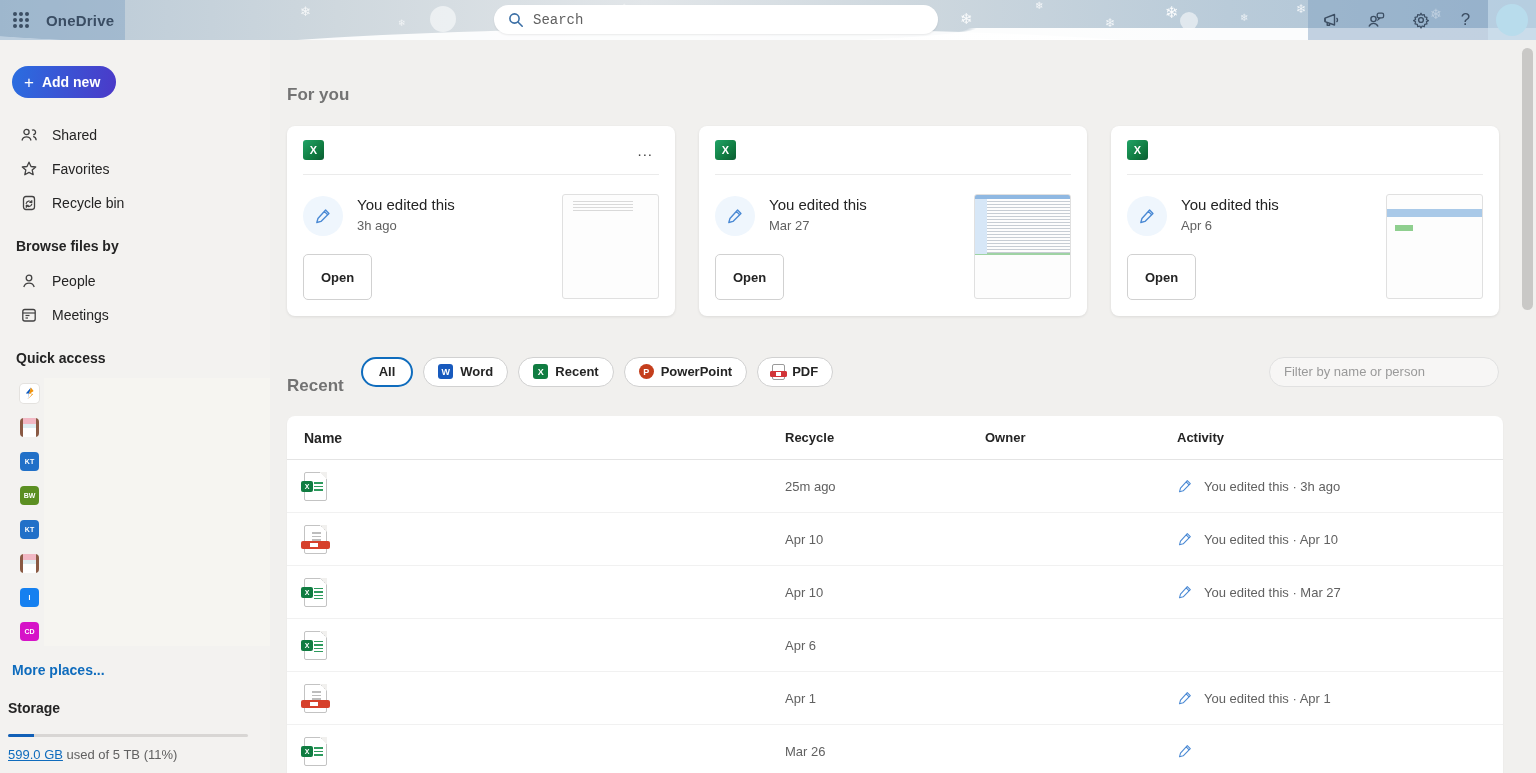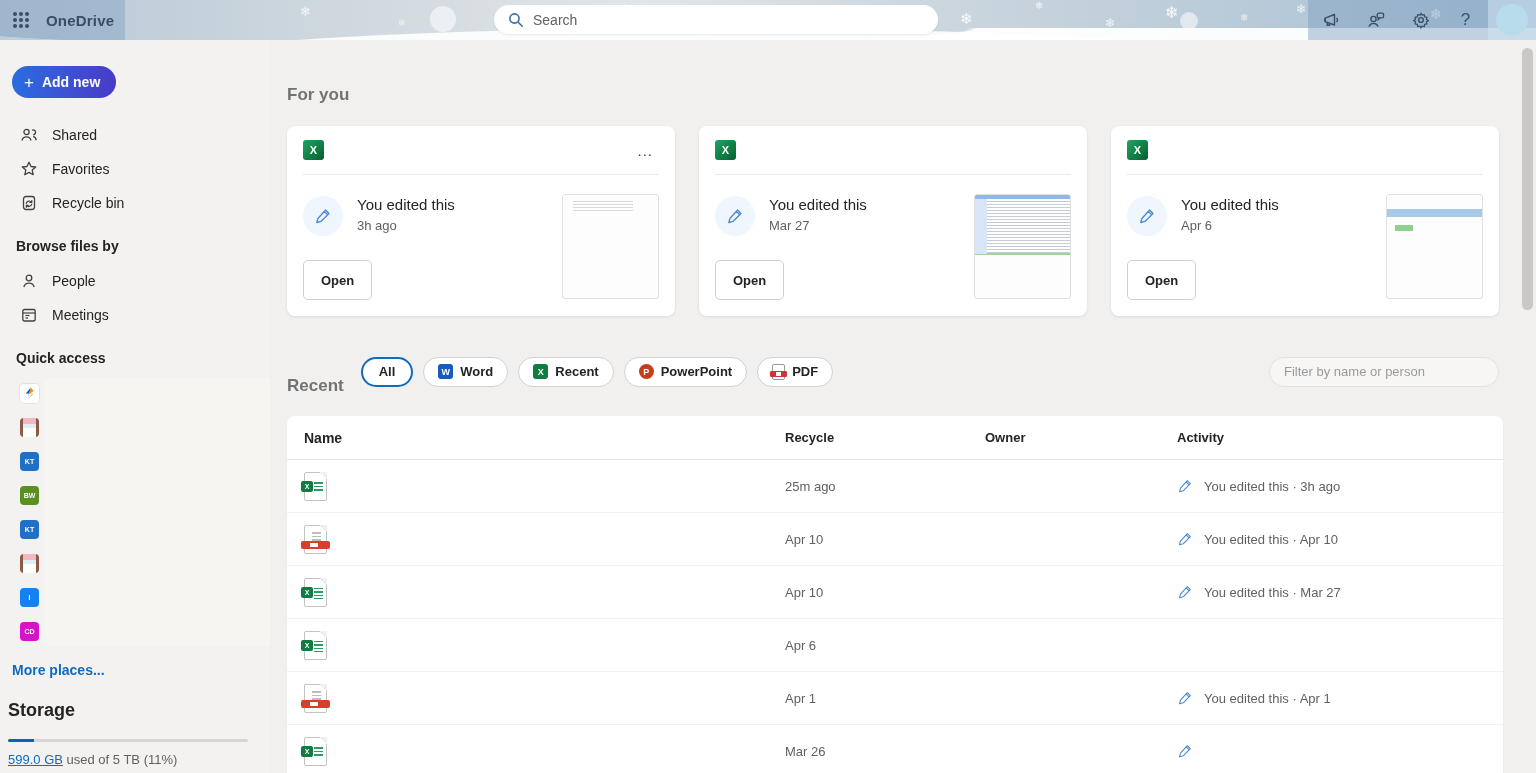--- a/index.html
+++ b/index.html
@@ -17,21 +17,21 @@
   .snowhill { position:absolute; bottom:-30px; left:120px; width:1180px; height:42px; background:#fff; border-radius:50% 50% 0 0 / 100% 100% 0 0; opacity:.9; }
   .flake { position:absolute; color:#ffffff; pointer-events:none; }
   .blob { position:absolute; border-radius:50%; background:rgba(255,255,255,.55); }
   .brand-tile { position:absolute; left:0; top:0; width:125px; height:40px; background:rgba(138,170,198,.55);
     display:flex; align-items:center; gap:14px; padding-left:10px; z-index:3; }
   .waffle { width:22px; height:22px; background:none; border:none; cursor:pointer; position:relative; }
   .waffle .dots { position:absolute; left:3px; top:3px; width:4px; height:4px; border-radius:50%; background:#3c4e63;
     box-shadow: 6px 0 0 #3c4e63, 12px 0 0 #3c4e63, 0 6px 0 #3c4e63, 6px 6px 0 #3c4e63, 12px 6px 0 #3c4e63, 0 12px 0 #3c4e63, 6px 12px 0 #3c4e63, 12px 12px 0 #3c4e63; }
   .brand-name { font-size:15px; font-weight:bold; color:#3a4d63; letter-spacing:.2px; }
   .search { position:absolute; left:494px; top:5px; width:444px; height:29px; background:#fff; border-radius:15px;
-    display:flex; align-items:center; gap:9px; padding:0 14px; z-index:3; box-shadow:0 1px 2px rgba(0,0,0,.08); }
+    display:flex; align-items:center; gap:9px; padding:0 14px; z-index:3; box-shadow:0 1px 2px rgba(0,0,0,.08);font-family:Liberation Mono, monospace; }
   .search input { border:none; outline:none; flex:1; font-size:14px; color:#242424; background:transparent; font-family:inherit; }
   .search input::placeholder { color:#616161; }
   .top-actions { position:absolute; right:0; top:0; height:40px; width:228px; background:rgba(125,158,190,.45);
     display:flex; align-items:center; z-index:3; }
   .tb-btn { width:45px; height:40px; border:none; background:transparent; cursor:pointer; display:flex; align-items:center; justify-content:center; color:#3c4e63; }
   .tb-btn svg { display:block; }
   .qmark { font-size:17px; color:#3c4e63; font-weight:400; }
   .avatar-wrap { width:48px; height:40px; background:rgba(210,230,242,.55); display:flex; align-items:center; justify-content:center; }
   .avatar { width:32px; height:32px; border-radius:50%; background:#b8dcec; border:none; cursor:pointer; }
 
@@ -53,41 +53,41 @@
   .qa-redact { position:absolute; left:44px; top:2px; right:0; bottom:2px; background:#f6f5f1; }
   .qa-item { position:relative; display:flex; align-items:center; height:34px; padding-left:20px; cursor:pointer; }
   .qa-ic { width:19px; height:19px; border-radius:4px; display:flex; align-items:center; justify-content:center;
     font-size:7px; font-weight:bold; color:#fff; overflow:hidden; }
   .qa-white { background:#fff; box-shadow:0 0 0 1px #e4e2df; }
   .qa-photo { background:
       linear-gradient(90deg,#8a5a44 0 18%, rgba(0,0,0,0) 18% 82%, #8a5a44 82%),
       linear-gradient(180deg,#f2b8c4 0 32%, #dfeef2 32% 55%, #ffffff 55%); }
   .more-places { display:block; margin:14px 0 0 12px; font-size:14px; font-weight:bold; color:#0f6cbd; text-decoration:none; cursor:pointer; background:none; border:none; font-family:inherit; }
   .storage { padding:22px 22px 0 8px; }
-  .storage-head { font-size:18px; font-weight:bold; margin-bottom:18px; }
+  .storage-head { font-size:14px; font-weight:bold; margin-bottom:18px; }
   .storage-bar { height:3px; background:#d8d6d4; border-radius:2px; margin-bottom:10px; overflow:hidden; }
   .storage-fill { height:100%; background:#1160b7; }
   .storage-text { font-size:13px; color:#616161; }
   .storage-text a { color:#0f6cbd; text-decoration:underline; cursor:pointer; }
 
   
   .h-section { font-size:17px; font-weight:bold; color:#737373;margin-top:29px; }
   .cards { display:flex; gap:24px; margin-top:21px; width:1212px; }
   .card { width:388px; height:190px; background:#fff; border-radius:8px; box-shadow:0 1px 3px rgba(0,0,0,.09); padding:0 16px; position:relative; }
   .card-head { height:49px; display:flex; align-items:center; gap:10px; border-bottom:1px solid #ebebeb; }
   .xl-badge { width:21px; height:20px; border-radius:3px; background:linear-gradient(135deg,#21a366 0%,#107c41 60%,#0b5c32 100%);
     color:#fff; font-size:11px; font-weight:bold; display:flex; align-items:center; justify-content:center; }
   .card-title { flex:1; font-size:14px; color:#242424; }
   .more-btn { border:none; background:none; cursor:pointer; font-size:15px; color:#424242; letter-spacing:1px; padding:2px 6px; }
   .card-body { display:flex; padding-top:21px; }
   .pencil-circle { width:40px; height:40px; border-radius:50%; background:#eff6fd; display:flex; align-items:center; justify-content:center; flex:0 0 40px; }
   .card-texts { margin-left:14px; flex:1; }
   .card-act { font-size:15px; color:#242424; }
   .card-time { font-size:13px; color:#616161; margin-top:5px; }
-  .open-btn { position:absolute; left:16px; bottom:16px; height:40px; padding:0 17px; background:#fff; border:1px solid #d1d1d1;
+  .open-btn { position:absolute; left:16px; bottom:16px; height:46px; padding:0 17px; background:#fff; border:1px solid #d1d1d1;
     border-radius:5px; font-size:13px; font-weight:bold; color:#242424; cursor:pointer; font-family:inherit; }
   .thumb { position:absolute; right:16px; top:68px; width:97px; height:105px; background:#fff; border:1px solid #e0e0e0; border-radius:3px; }
   .thumb-blank { background:
       repeating-linear-gradient(180deg,#d9d9d9 0 1px, transparent 1px 3px) 10px 6px / 60px 10px no-repeat,
       #fdfdfd; }
   .thumb-dense { background:
       linear-gradient(180deg,#8fb8e2 0 4px, transparent 4px),
       linear-gradient(90deg, #d7e7f7 12px, transparent 12px) 0 4px / 100% 55px no-repeat,
       repeating-linear-gradient(180deg, transparent 0 2px, #c7cdd4 2px 3px) 0 4px / 100% 55px no-repeat,
       linear-gradient(180deg, transparent 58px, #9fd3a4 58px 60px, transparent 60px),

